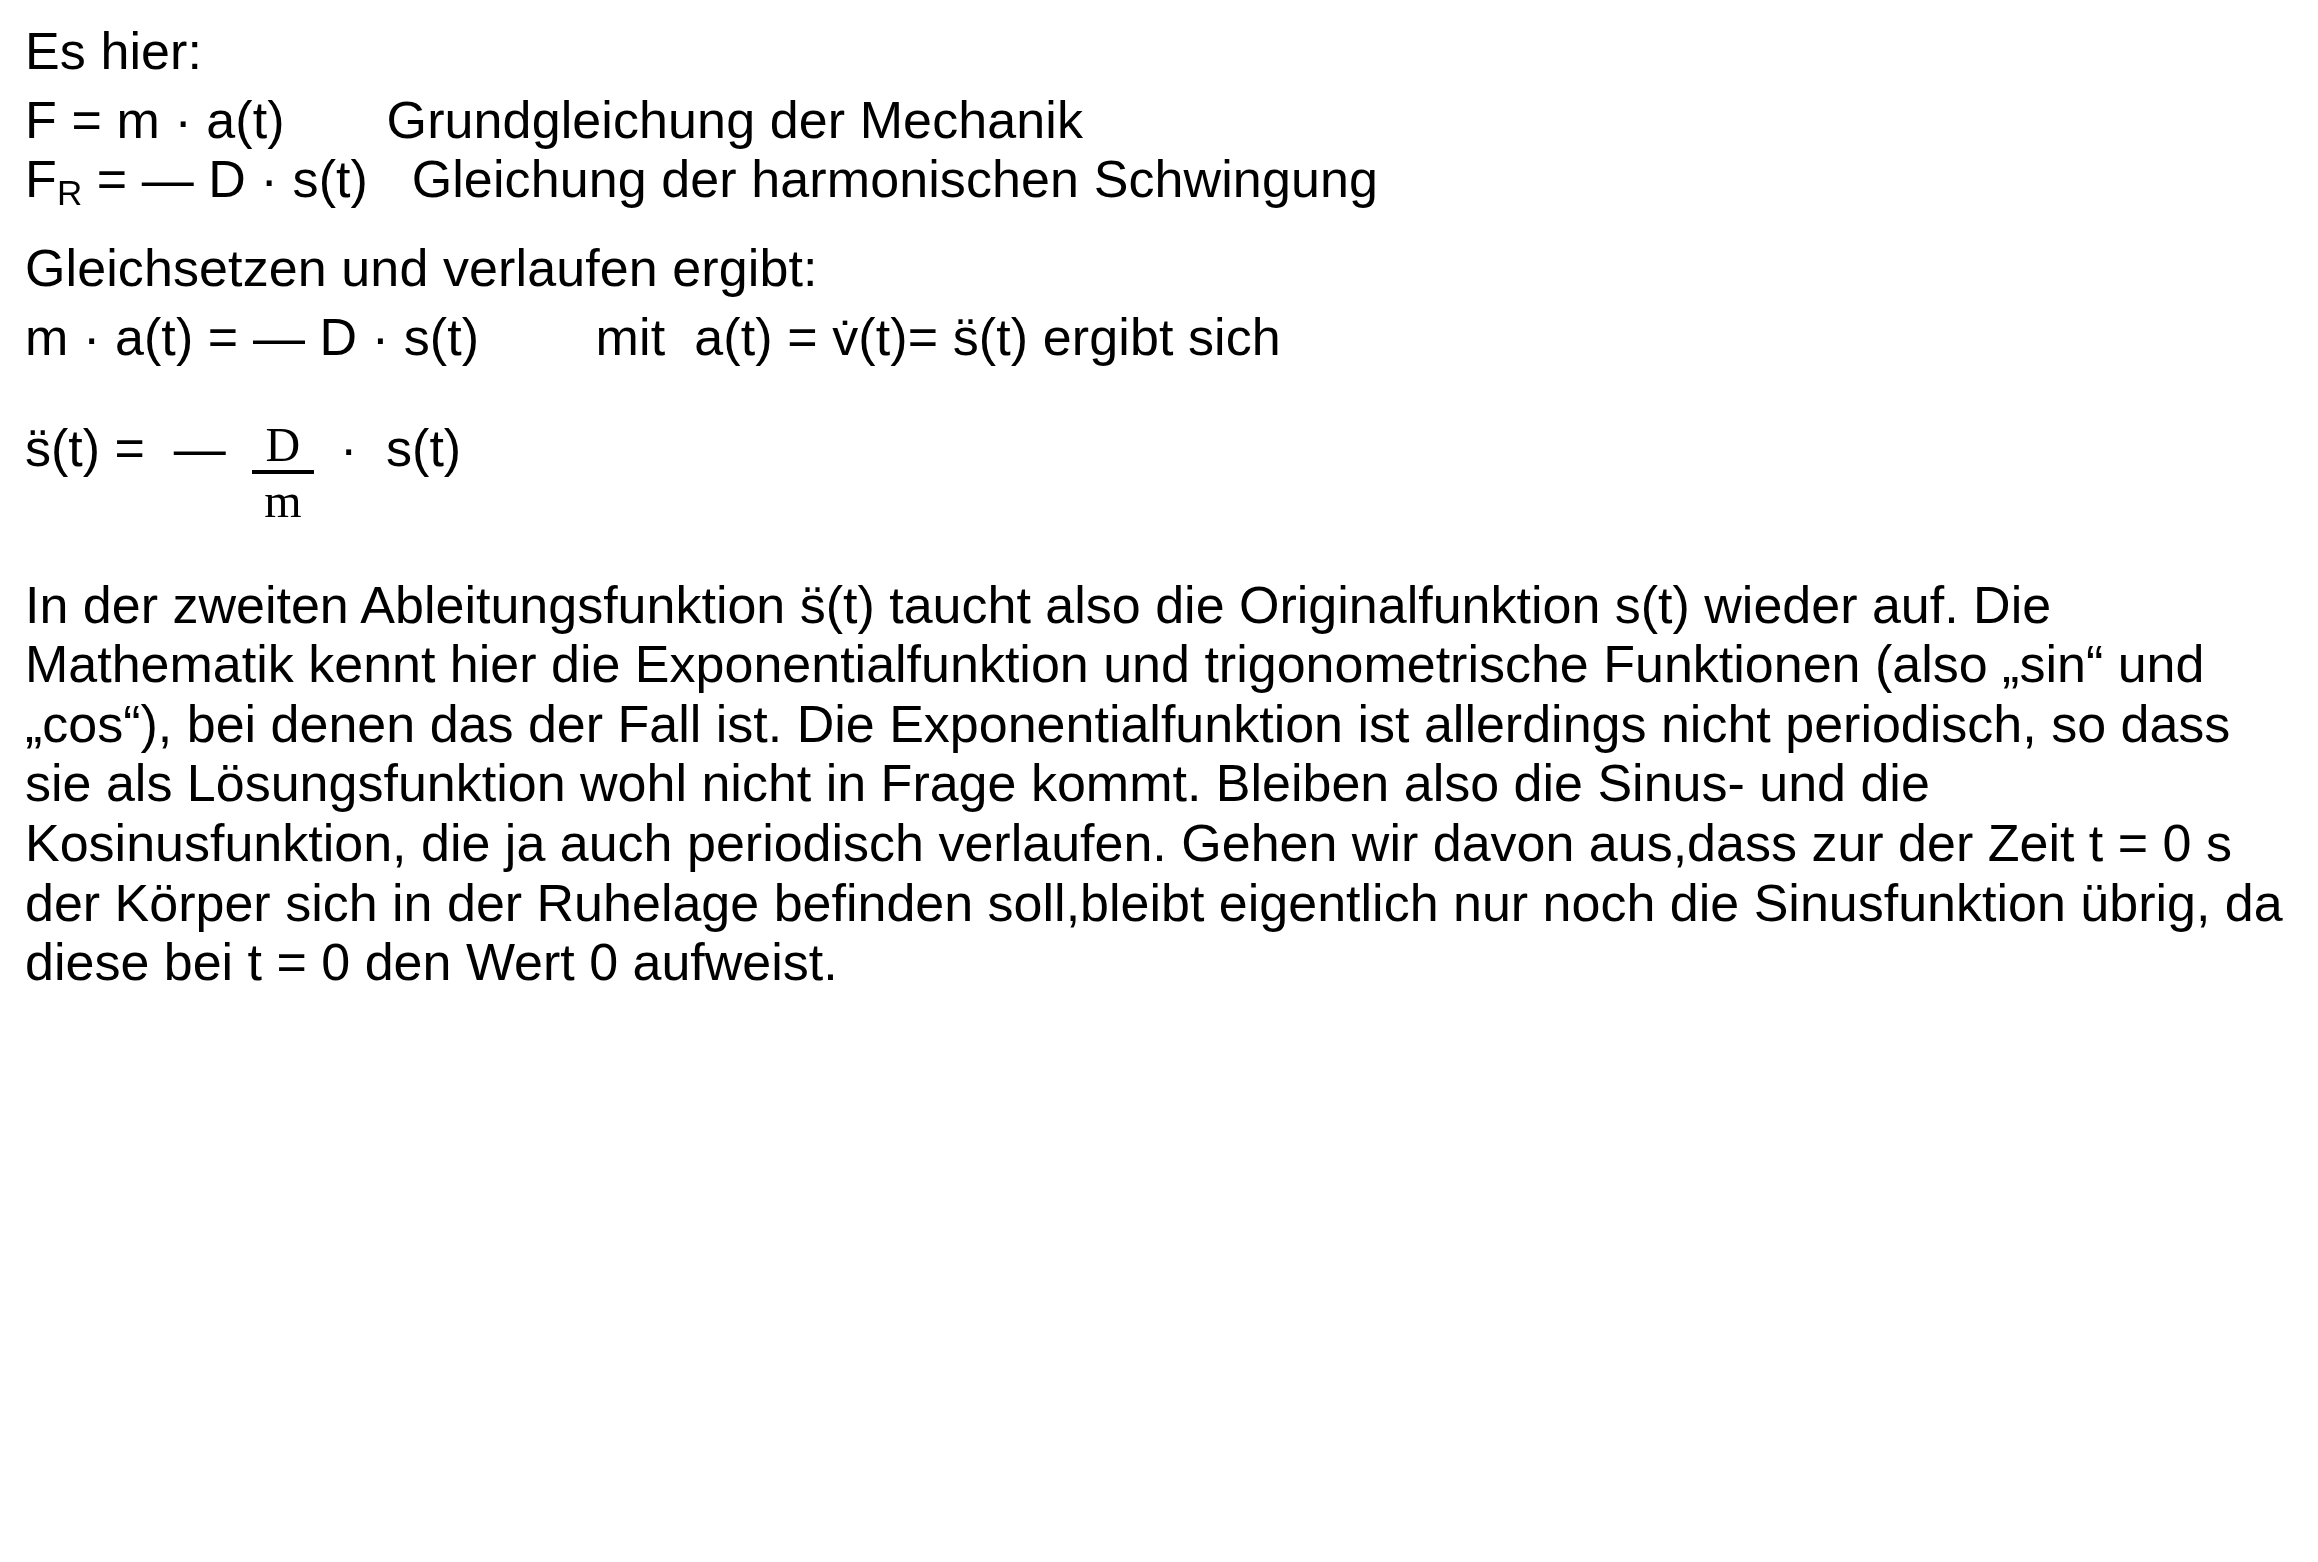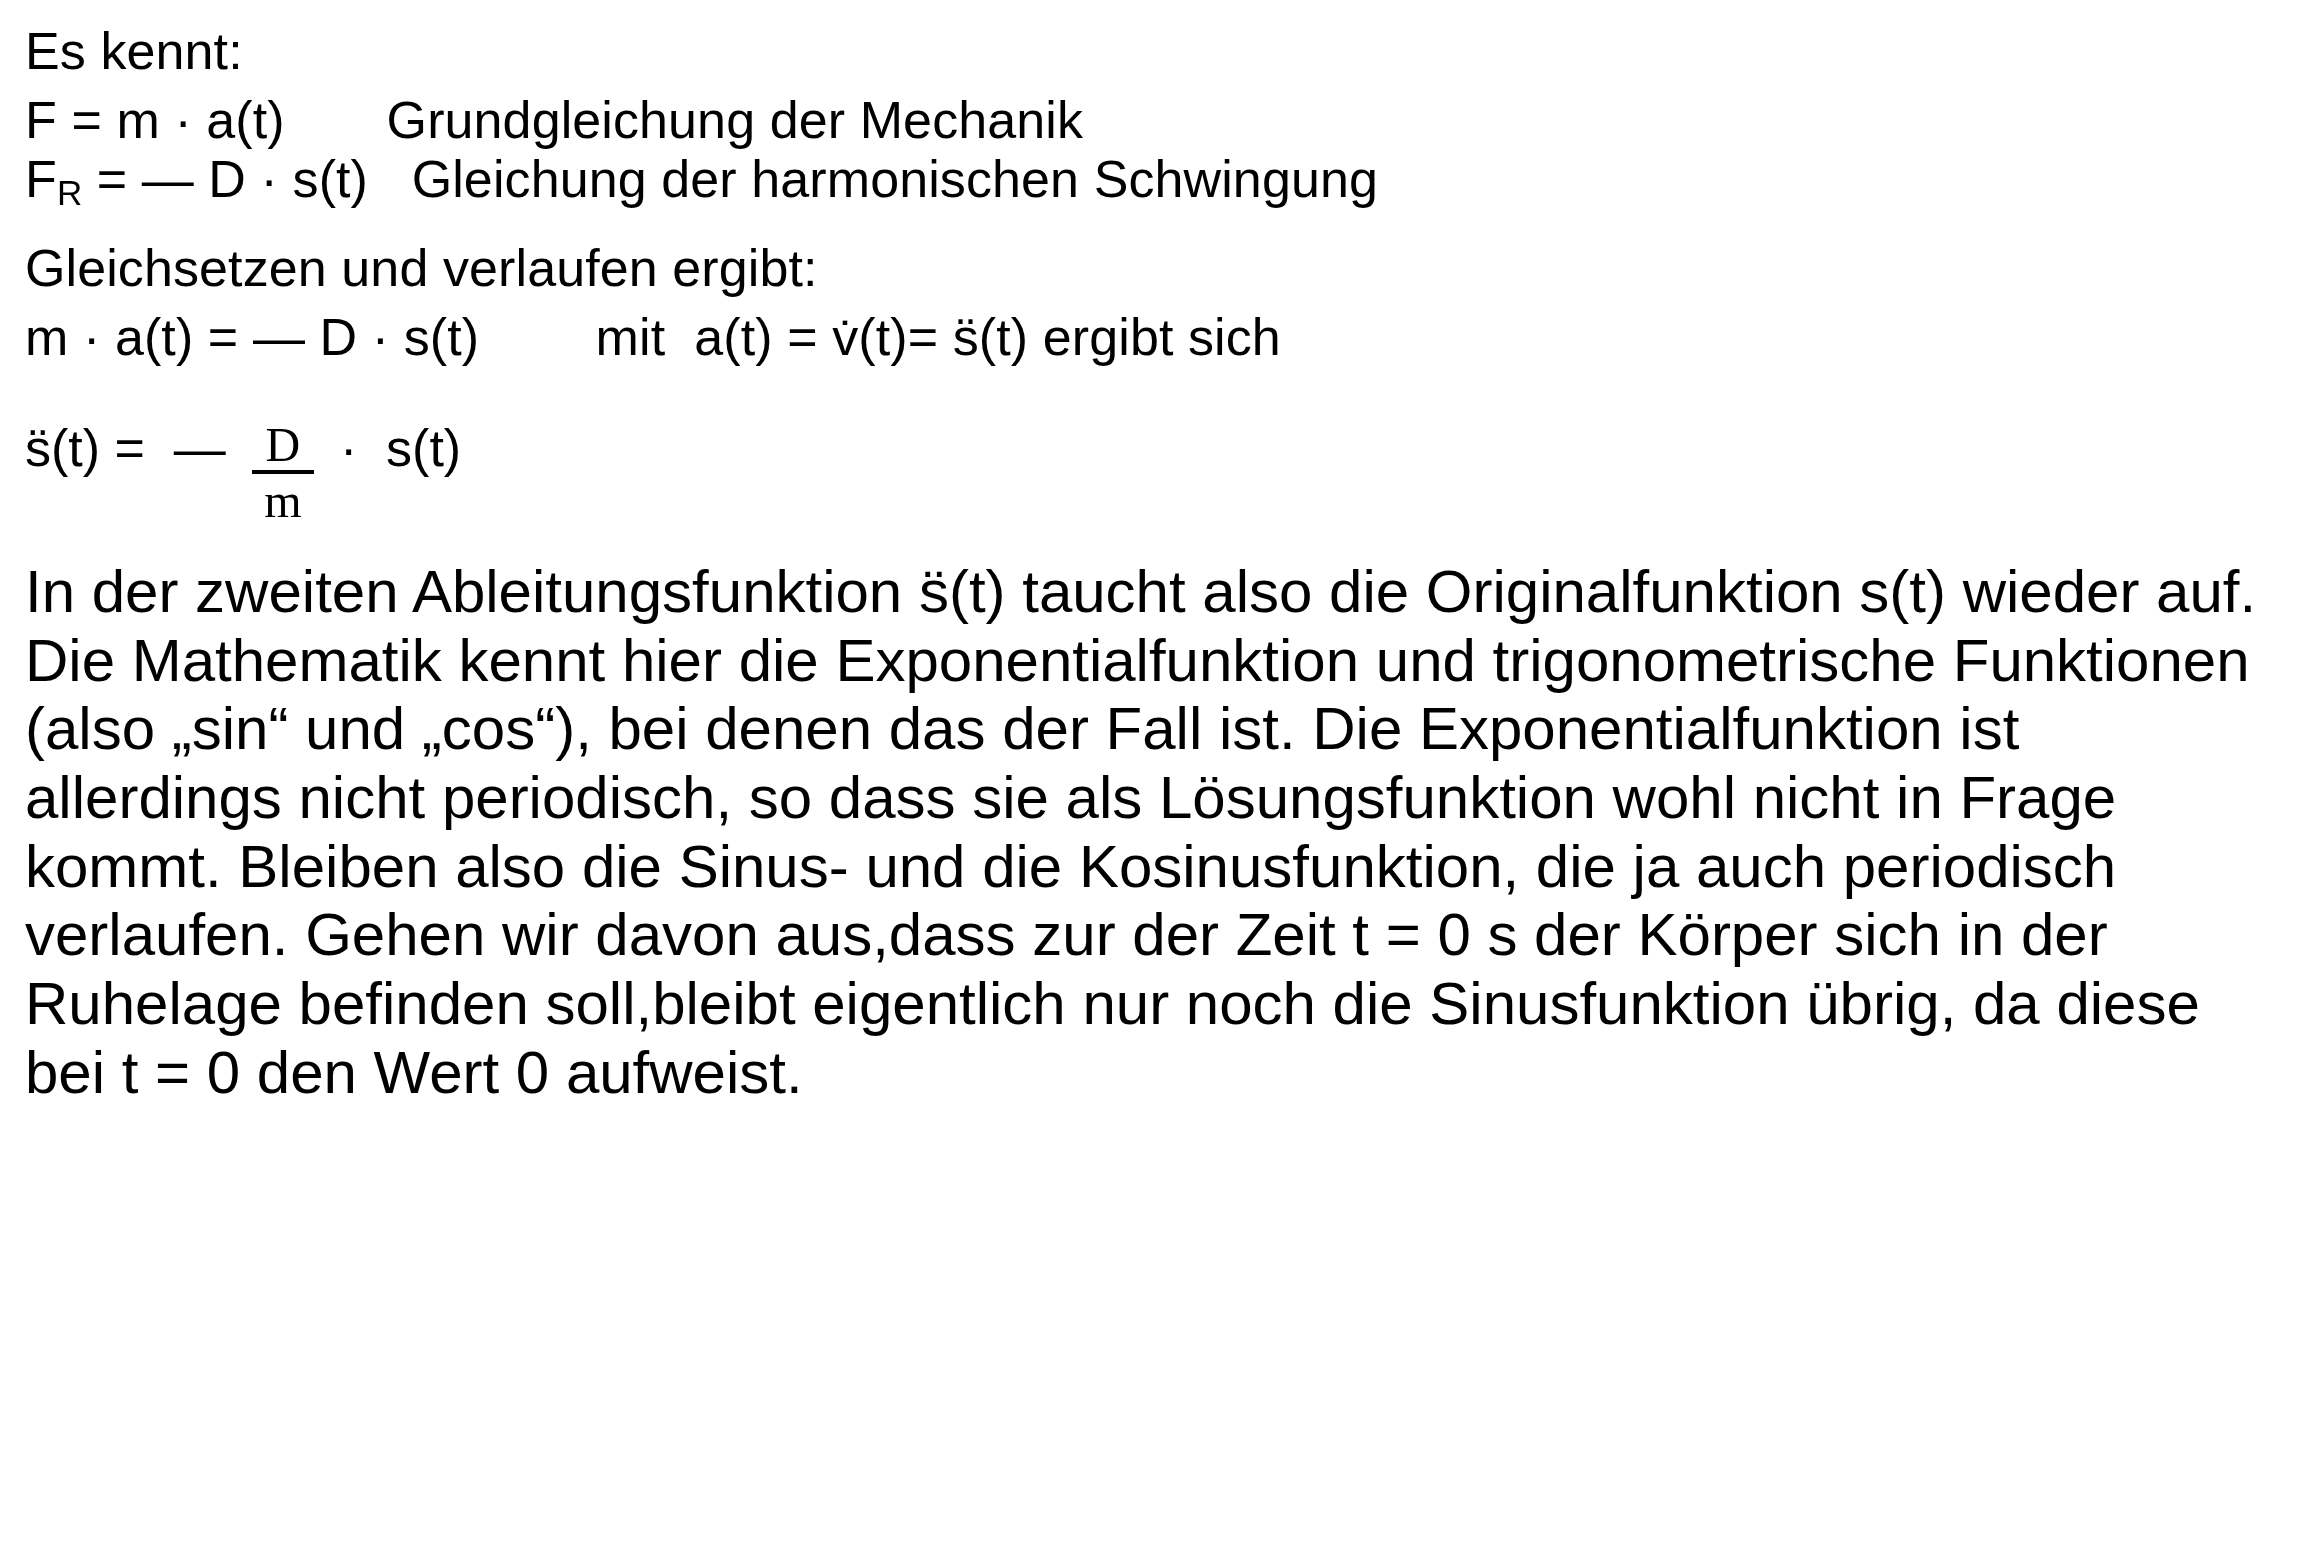--- a/index.html
+++ b/index.html
@@ -56,34 +56,35 @@
   }
   .frac .num { padding: 0 5px 1.7px 5px; }
   .frac .den { padding: 3.3px 5px 0 5px; }
   .frac .bar {
     width: 100%;
     min-width: 62px;
     height: 3.3px;
     background: #000;
   }
   .para {
-    font-size: 60px;
+    font-size: 52px;
     line-height: 1.145;
     max-width: 2295px;
+    margin-top: 18px;
   }
   .para p {
     margin: 0;
   }
 </style>
 </head>
 <body>
 
 <div class="page">
 
-  <div class="line">Es kennt:</div>
+  <div class="line">Es hier:</div>
 
   <div class="gap-s"></div>
 
   <div class="line"><span>F = m · a(t)</span>       <span>Grundgleichung der Mechanik</span></div>
 
   <div class="line"><span>F</span><span class="sub">R</span><span> = — D · s(t)</span>   <span>Gleichung der harmonischen Schwingung</span></div>
 
   <div class="gap-m"></div>
 
   <div class="line">Gleichsetzen und verlaufen ergibt:</div>

